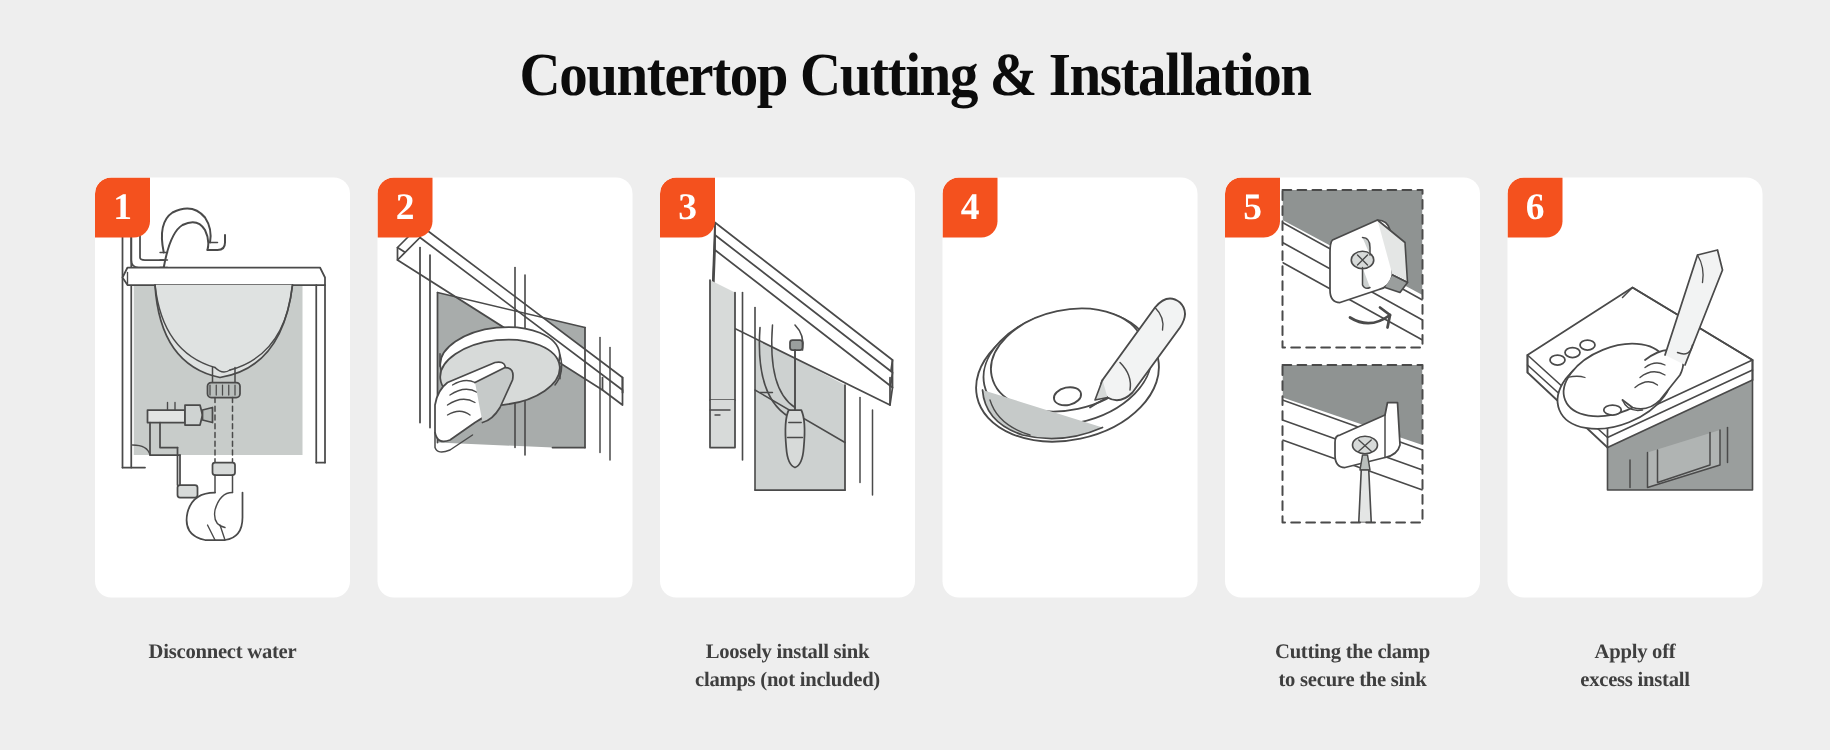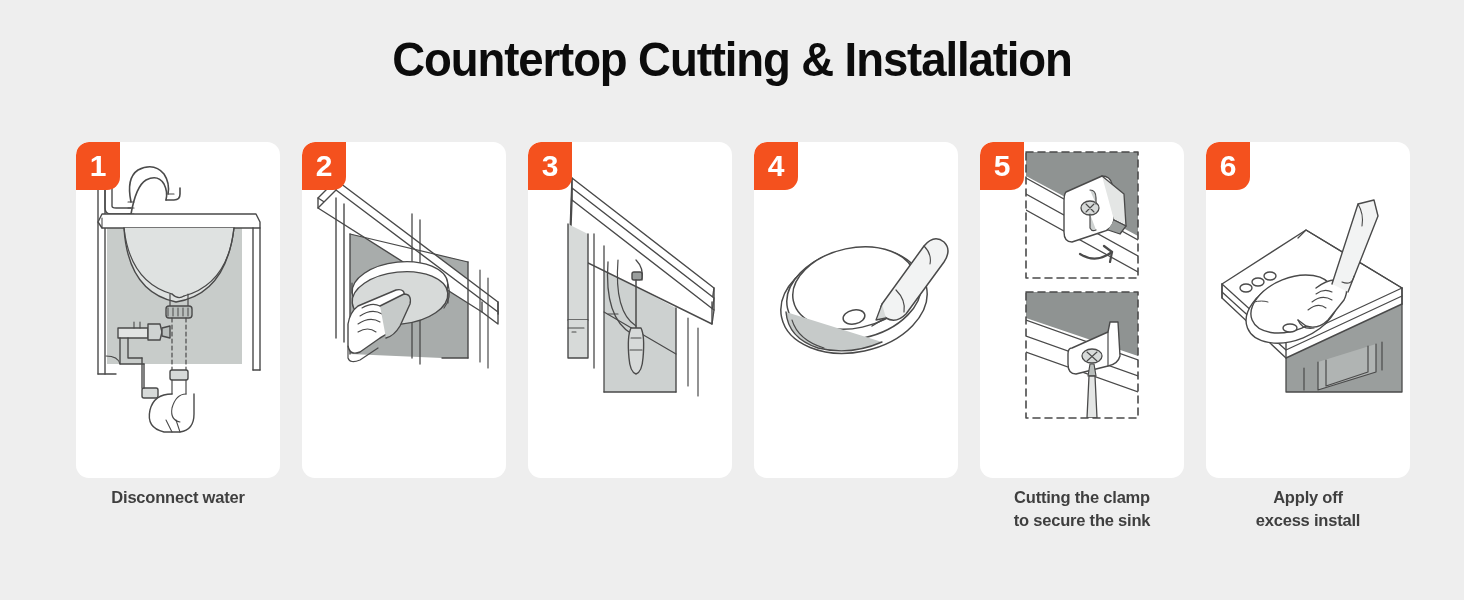--- a/index.html
+++ b/index.html
@@ -2,21 +2,21 @@
 <html><head>
 <meta charset="utf-8">
 <style>
   html,body{margin:0;padding:0;}
   body{
     width:1464px;height:600px;
     background:#eeeeee;
     font-family:"Liberation Sans","DejaVu Sans",sans-serif;
     overflow:hidden;
   }
-  .page{position:relative;width:1309px;height:600px;}
+  .page{position:relative;width:1309px;height:600px;font-family:Liberation Serif, serif;}
 
   .title{
     position:absolute;top:31px;left:0;width:1464px;
     text-align:center;
     font-size:49px;
     font-weight:bold;
     letter-spacing:-1.2px;
     color:#0c0c0c;
     transform:scaleX(0.93);
     transform-origin:50% 50%;
@@ -49,21 +49,21 @@
     font-weight:bold;
     display:flex;align-items:center;justify-content:center;
     line-height:1;
     z-index:2;
   }
   .art{
     position:absolute;top:0;left:0;
     width:204px;height:336px;
   }
   .caption{
-    margin-top:8px;
+    margin-top:32px;
     text-align:center;
     font-size:16.5px;
     font-weight:bold;
     line-height:1.38;
     color:#3f3f3f;
     letter-spacing:-0.2px;
   }
   .caption span{display:block;}
 </style>
 </head>
@@ -195,20 +195,24 @@
             <path d="M90 118 Q86 170 108 184" stroke-width="1.2"></path>
             <path d="M80 172 L90 172" stroke-width="1.1"></path>
             <path d="M108 118 Q116 126 114 138" stroke-width="1.3"></path>
             <rect x="104" y="130" width="10" height="8" rx="2" fill="#9a9e9d"></rect>
             <path d="M108 138 L108 186" stroke-width="1.5"></path>
             <path d="M103 186 L113 186 Q117 194 115 216 Q114 230 108 232 Q102 230 101 216 Q99 194 103 186 Z" fill="#d7dad9"></path>
             <path d="M103 196 L113 196 M102 208 L114 208" stroke-width="1.1"></path>
           </g>
         </svg>
       </div>
+      <div class="caption">
+        <span>Loosely install sink</span>
+        <span>clamps (not included)</span>
+      </div>
     </div>
 
     <div class="step">
       <div class="card">
         <div class="badge">4</div>
         <svg class="art" viewBox="0 0 204 336">
           <g fill="none" stroke="#4a4a4a" stroke-width="1.5" stroke-linejoin="round" stroke-linecap="round">
             <ellipse cx="100" cy="160" rx="74" ry="50" transform="rotate(-12 100 160)" fill="#ffffff"></ellipse>
             <ellipse cx="100" cy="152" rx="68" ry="45" transform="rotate(-12 100 152)" fill="#ffffff"></ellipse>
             <ellipse cx="100" cy="146" rx="62" ry="40" transform="rotate(-12 100 146)" fill="#ffffff"></ellipse>

